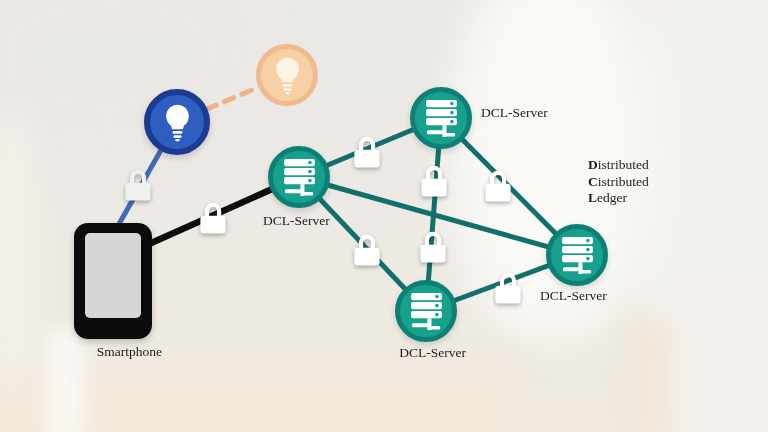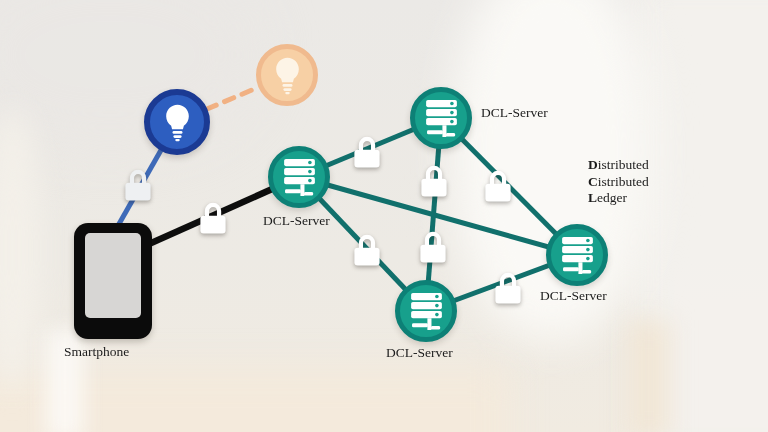--- a/index.html
+++ b/index.html
@@ -45,21 +45,21 @@
     box-shadow:0 3px 6px rgba(60,50,40,.25);}
   .phone .screen{position:absolute;left:11px;top:10px;width:56px;height:85px;
     background:var(--phone_screen,#d7d6d4);border-radius:5px;}
 
   .lock{position:absolute;width:28px;height:34px;z-index:5;color:#fff;
     filter:drop-shadow(0 2px 2px rgba(40,35,30,.35));}
   .lock svg{width:100%;height:100%;}
   .lock.tint{color:#eef0f2;}
 
   .label{position:absolute;font-size:13.5px;z-index:6;white-space:nowrap;color:var(--text,#1c1c1c);}
-  .label.centered{text-align:left;}
+  .label.centered{text-align:right;}
   .legend{position:absolute;left:588px;top:133px;font-size:13.5px;line-height:16.5px;z-index:6;color:var(--text,#1c1c1c);margin-top:24px;}
   .legend b{font-weight:bold;}
   .hidden-defs{position:absolute;width:0;height:0;overflow:hidden;}
 </style>
 </head>
 <body>
 
 <svg class="hidden-defs" aria-hidden="true">
   <defs>
     <symbol id="sym-server" viewBox="0 0 36 42">

